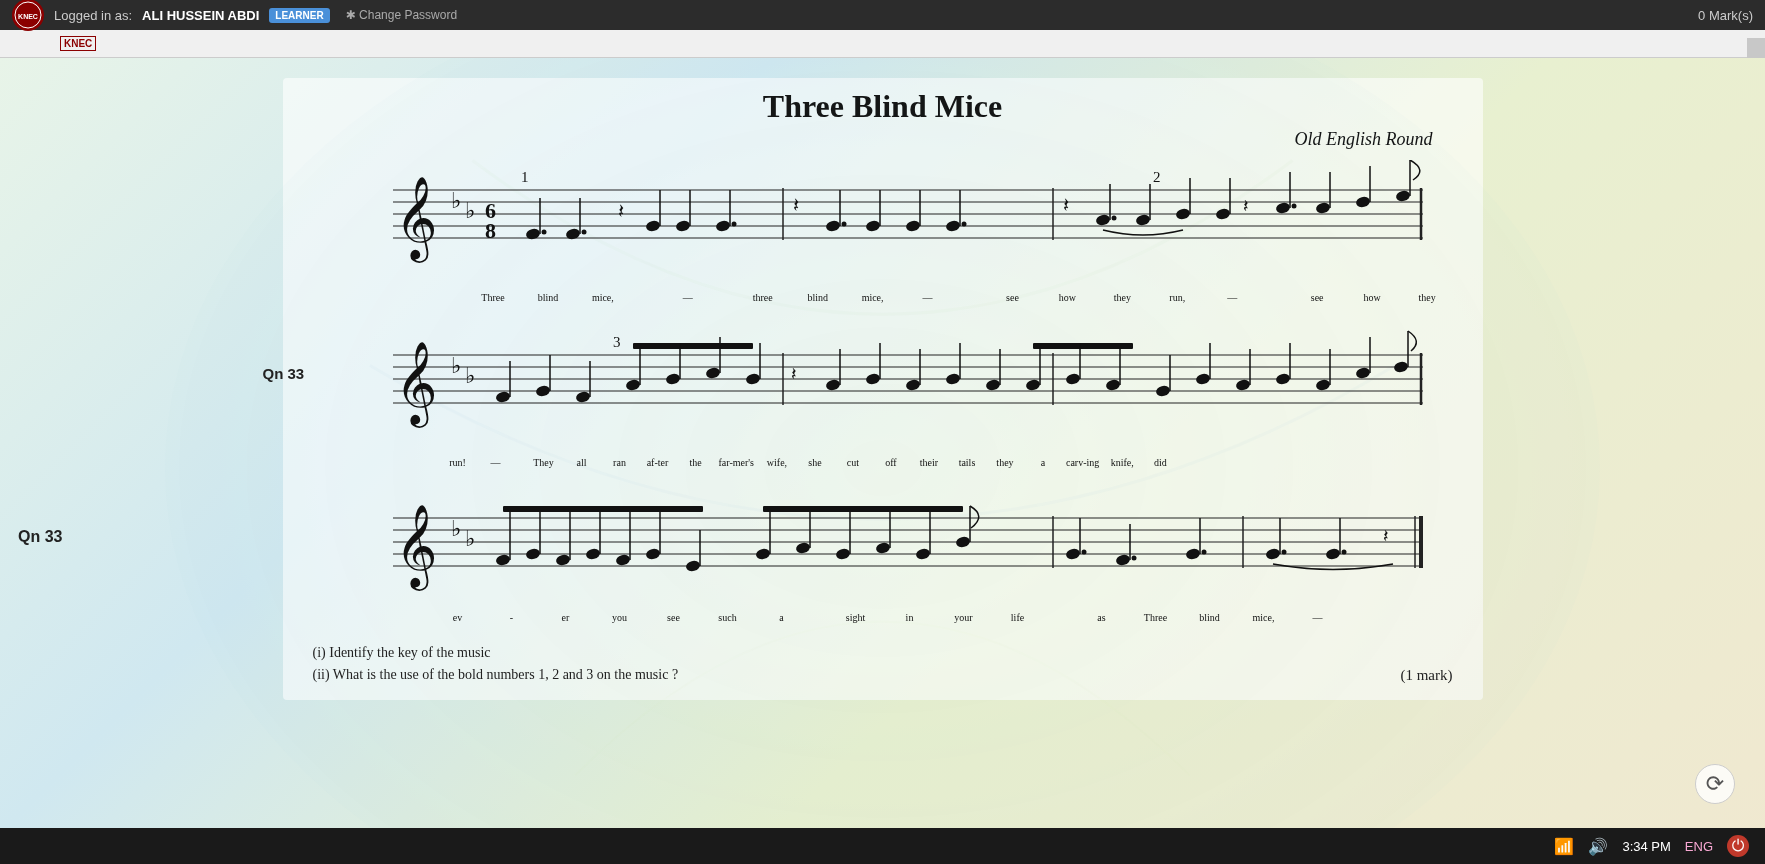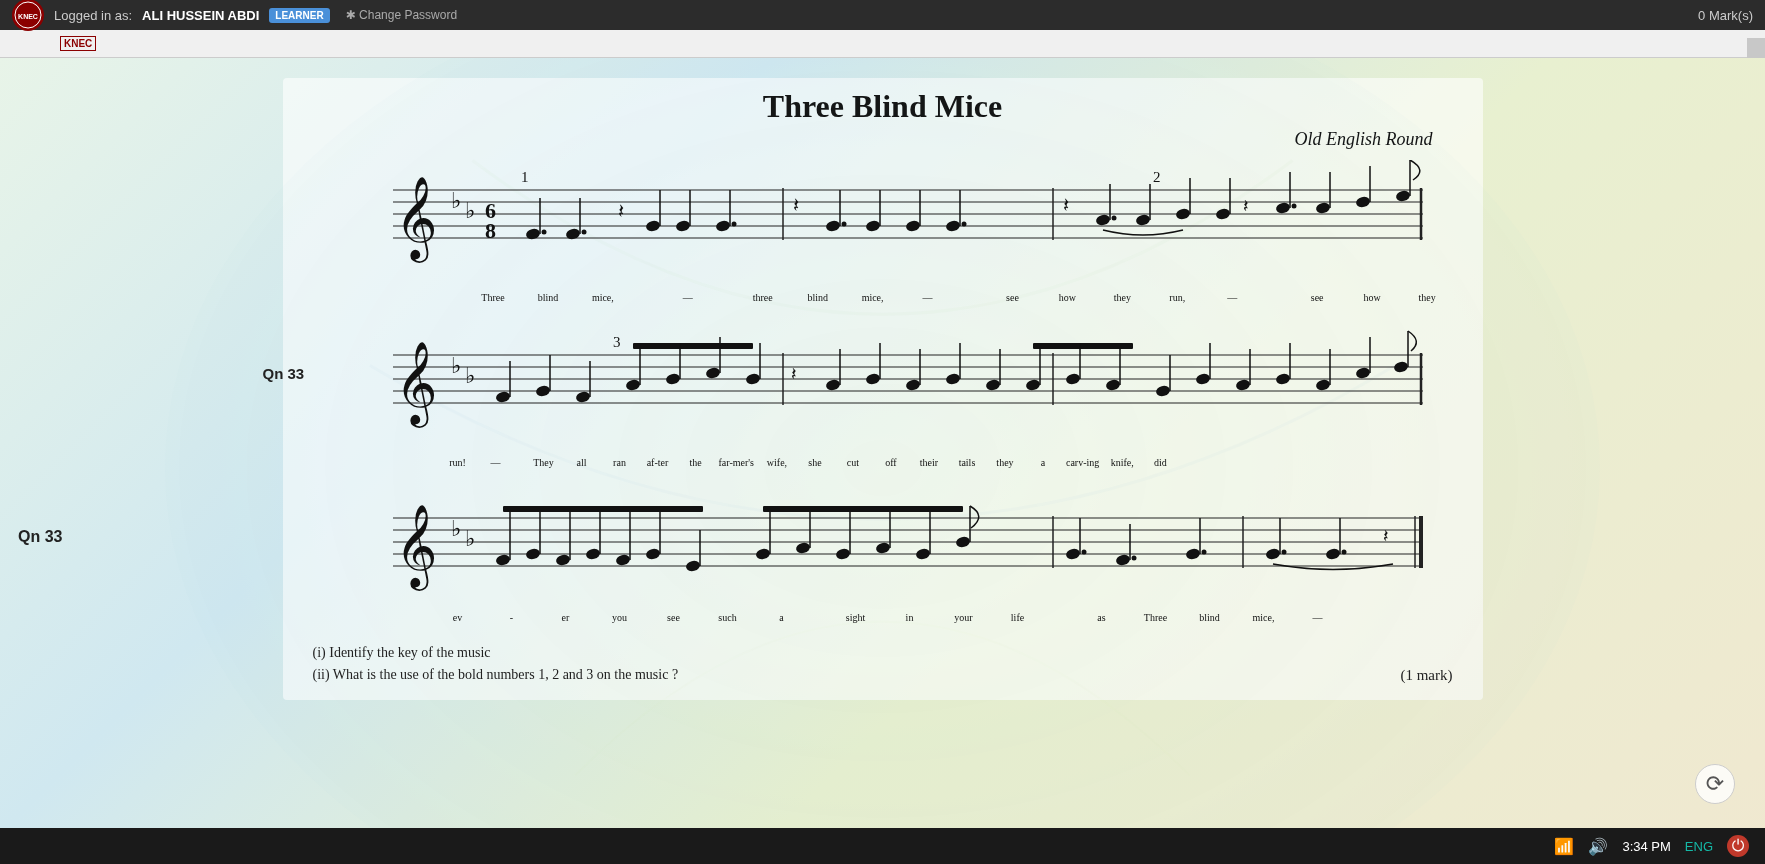--- a/index.html
+++ b/index.html
@@ -652,15 +652,15 @@
   <div style="position:absolute; left:18px; top:470px; font-size:16px; font-weight:bold; font-family:Arial; color:#222;">Qn 33</div>
 
   <div class="refresh-icon-bottom">⟳</div>
 
 </div>
 
 <div class="bottom-bar">
   <span class="wifi-icon">📶</span>
   <span class="volume-icon">🔊</span>
   <span class="clock-time">3:34 PM</span>
-  <span style="color:#14b8a6;font-size:13px;">ENG</span>
+  <span style="color:#f9a8d4;font-size:13px;">ENG</span>
   <div class="power-icon">⏻</div>
 </div>
 
 </body></html>

